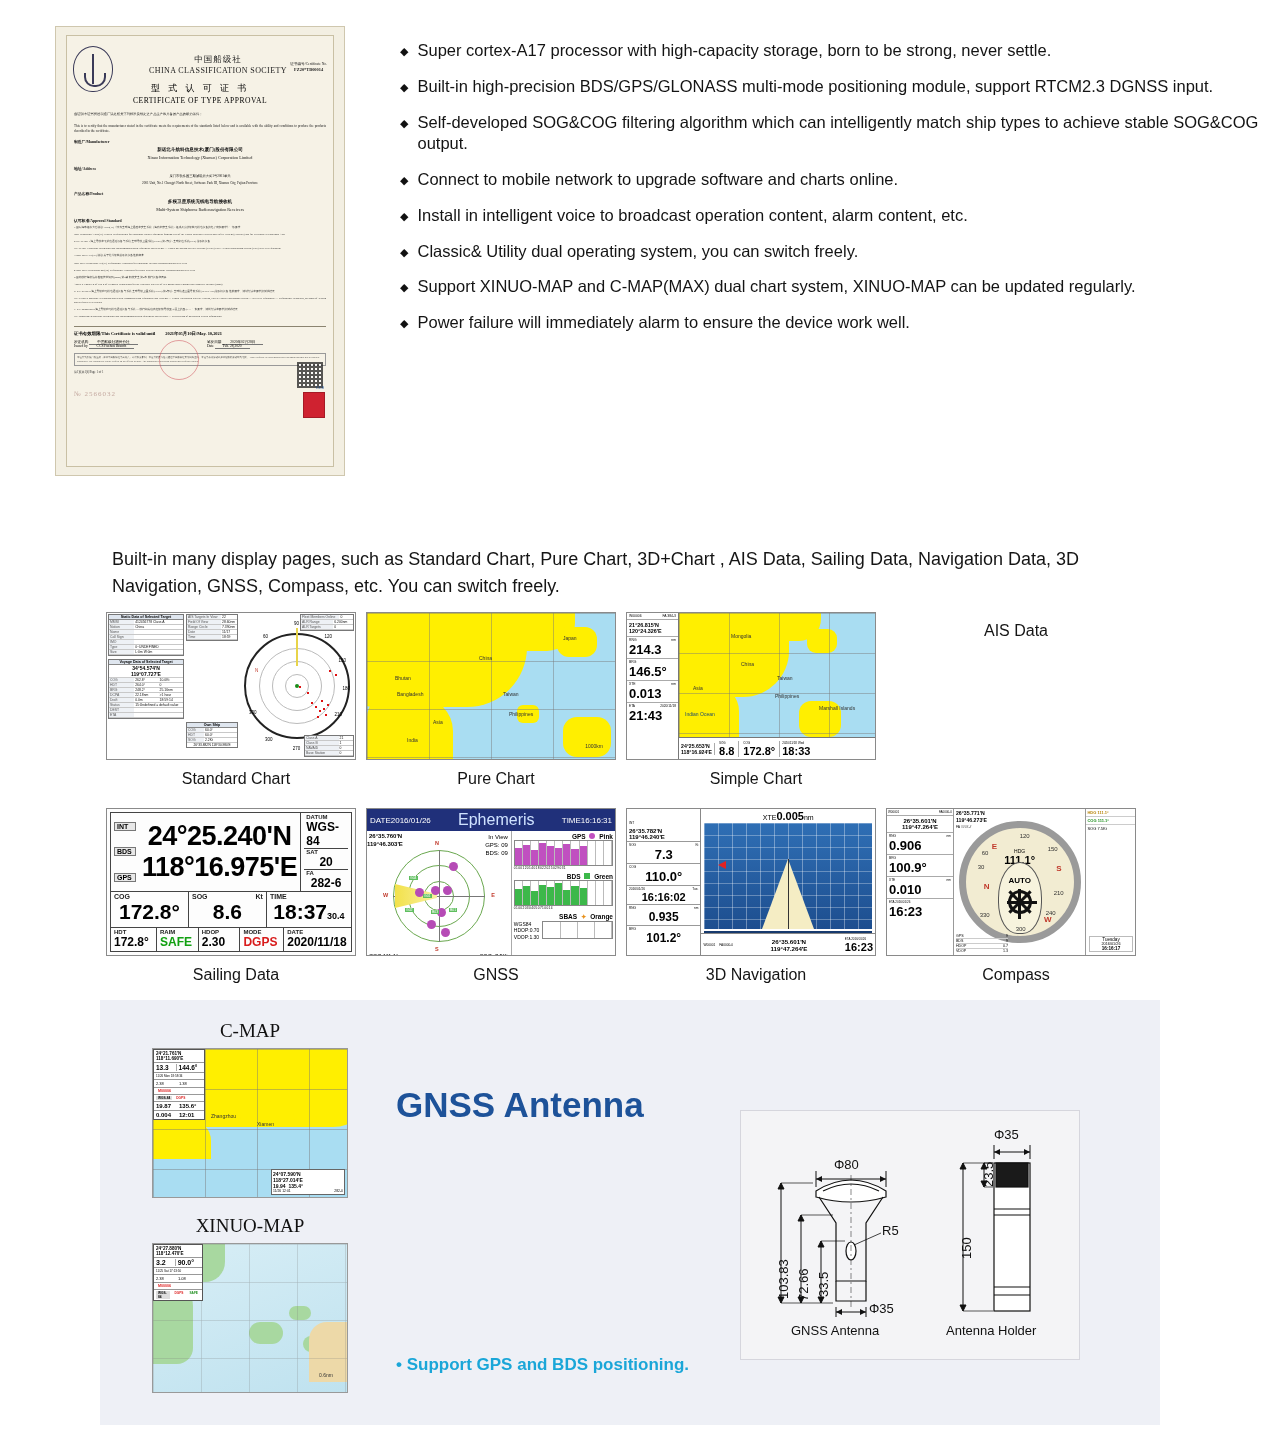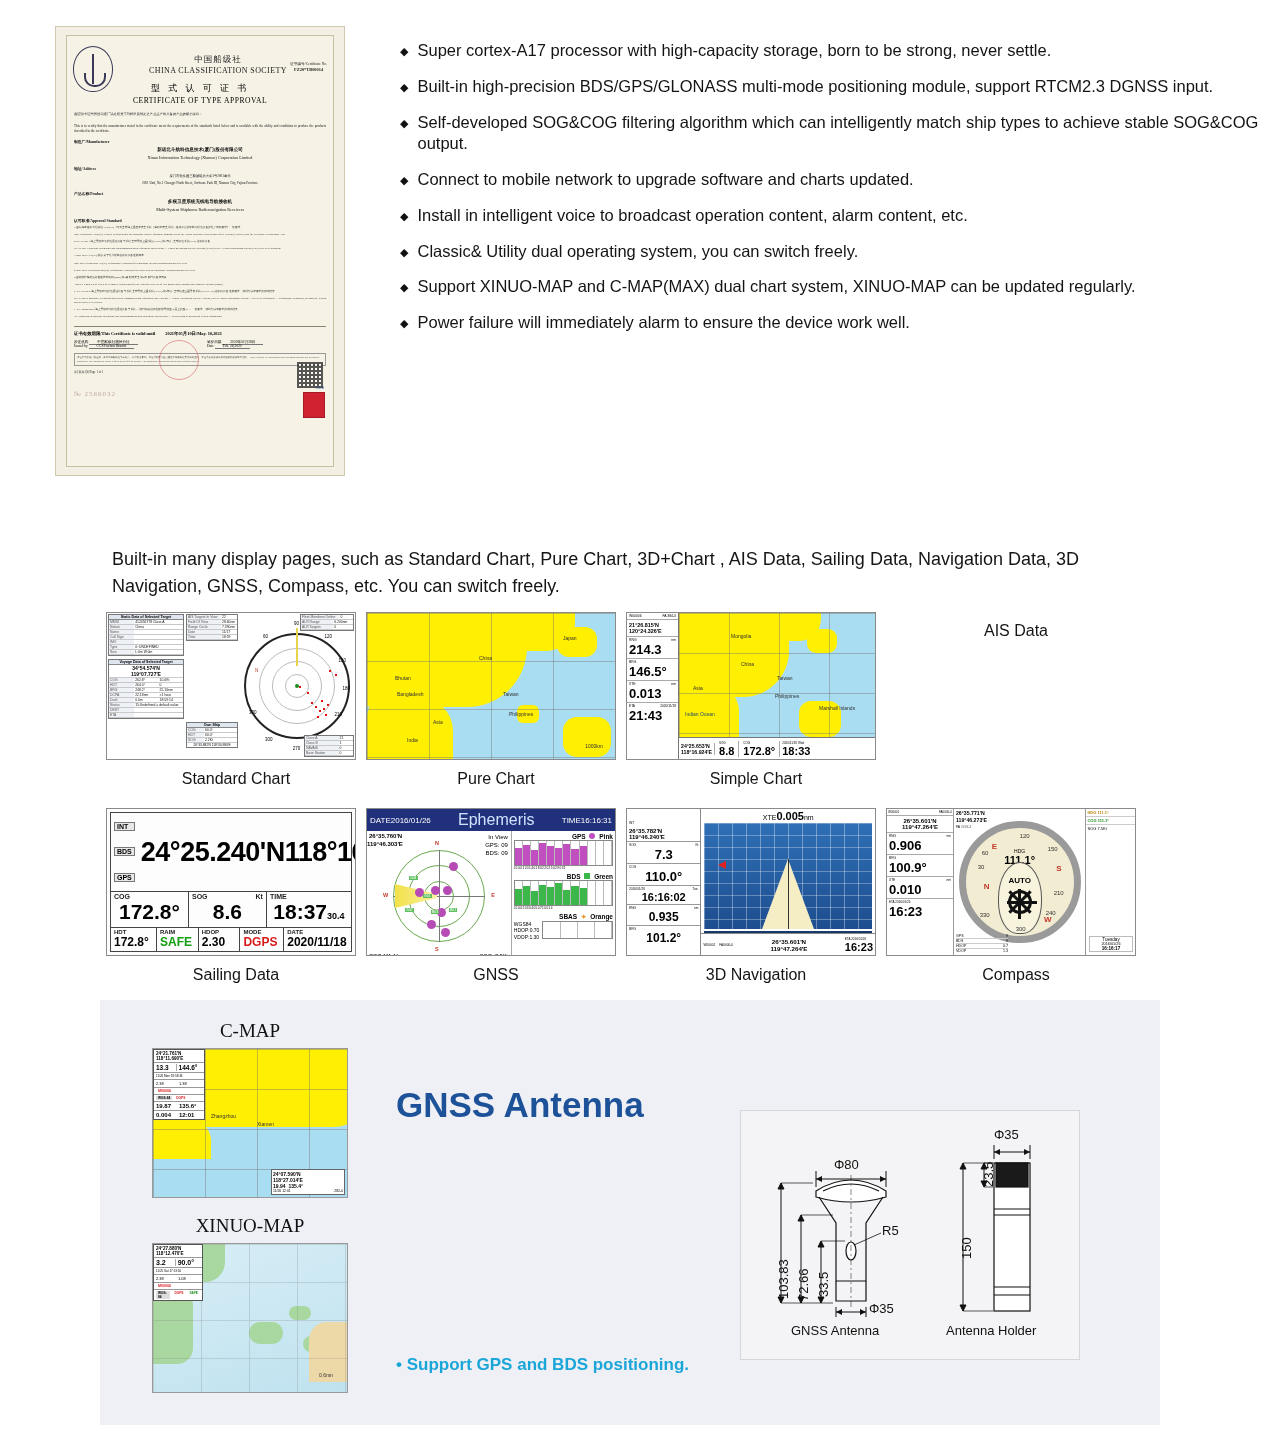--- a/index.html
+++ b/index.html
@@ -321,21 +321,21 @@
       <div class="feat-item">
         <span class="feat-bullet">◆</span>
         <span class="feat-text">Built-in high-precision BDS/GPS/GLONASS multi-mode positioning module, support RTCM2.3 DGNSS input.</span>
       </div>
       <div class="feat-item">
         <span class="feat-bullet">◆</span>
         <span class="feat-text">Self-developed SOG&amp;COG filtering algorithm which can intelligently match ship types to achieve stable SOG&amp;COG output.</span>
       </div>
       <div class="feat-item">
         <span class="feat-bullet">◆</span>
-        <span class="feat-text">Connect to mobile network to upgrade software and charts updated.</span>
+        <span class="feat-text">Connect to mobile network to upgrade software and charts online.</span>
       </div>
       <div class="feat-item">
         <span class="feat-bullet">◆</span>
         <span class="feat-text">Install in intelligent voice to broadcast operation content, alarm content, etc.</span>
       </div>
       <div class="feat-item">
         <span class="feat-bullet">◆</span>
         <span class="feat-text">Classic&amp; Utility dual operating system, you can switch freely.</span>
       </div>
       <div class="feat-item">
@@ -719,21 +719,21 @@
   <div class="grid-cell">
     <div class="thumb">
       <div class="sd">
         <div class="sd-t">
           <div class="sd-r" style="flex:1.3;">
             <div class="sd-c" style="width:30px;display:flex;flex-direction:column;justify-content:space-around;border-right:none;">
               <span class="sd-badge">INT</span>
               <span class="sd-badge">BDS</span>
               <span class="sd-badge">GPS</span>
             </div>
-            <div class="sd-c" style="flex:1;display:flex;flex-direction:row;justify-content:center;align-items:center;">
+            <div class="sd-c" style="flex:1;display:flex;flex-direction:column;justify-content:center;align-items:center;">
               <div class="sd-big">24°25.240'N</div>
               <div class="sd-big">118°16.975'E</div>
             </div>
             <div class="sd-c" style="width:54px;display:flex;flex-direction:column;">
               <div style="flex:1;border-bottom:1px solid #444;padding:0 2px;">
                 <div class="sd-k" style="font-size:6px;">DATUM</div>
                 <div class="sd-sm">WGS-84</div>
               </div>
               <div style="flex:1;border-bottom:1px solid #444;padding:0 2px;">
                 <div class="sd-k" style="font-size:6px;">SAT</div>

